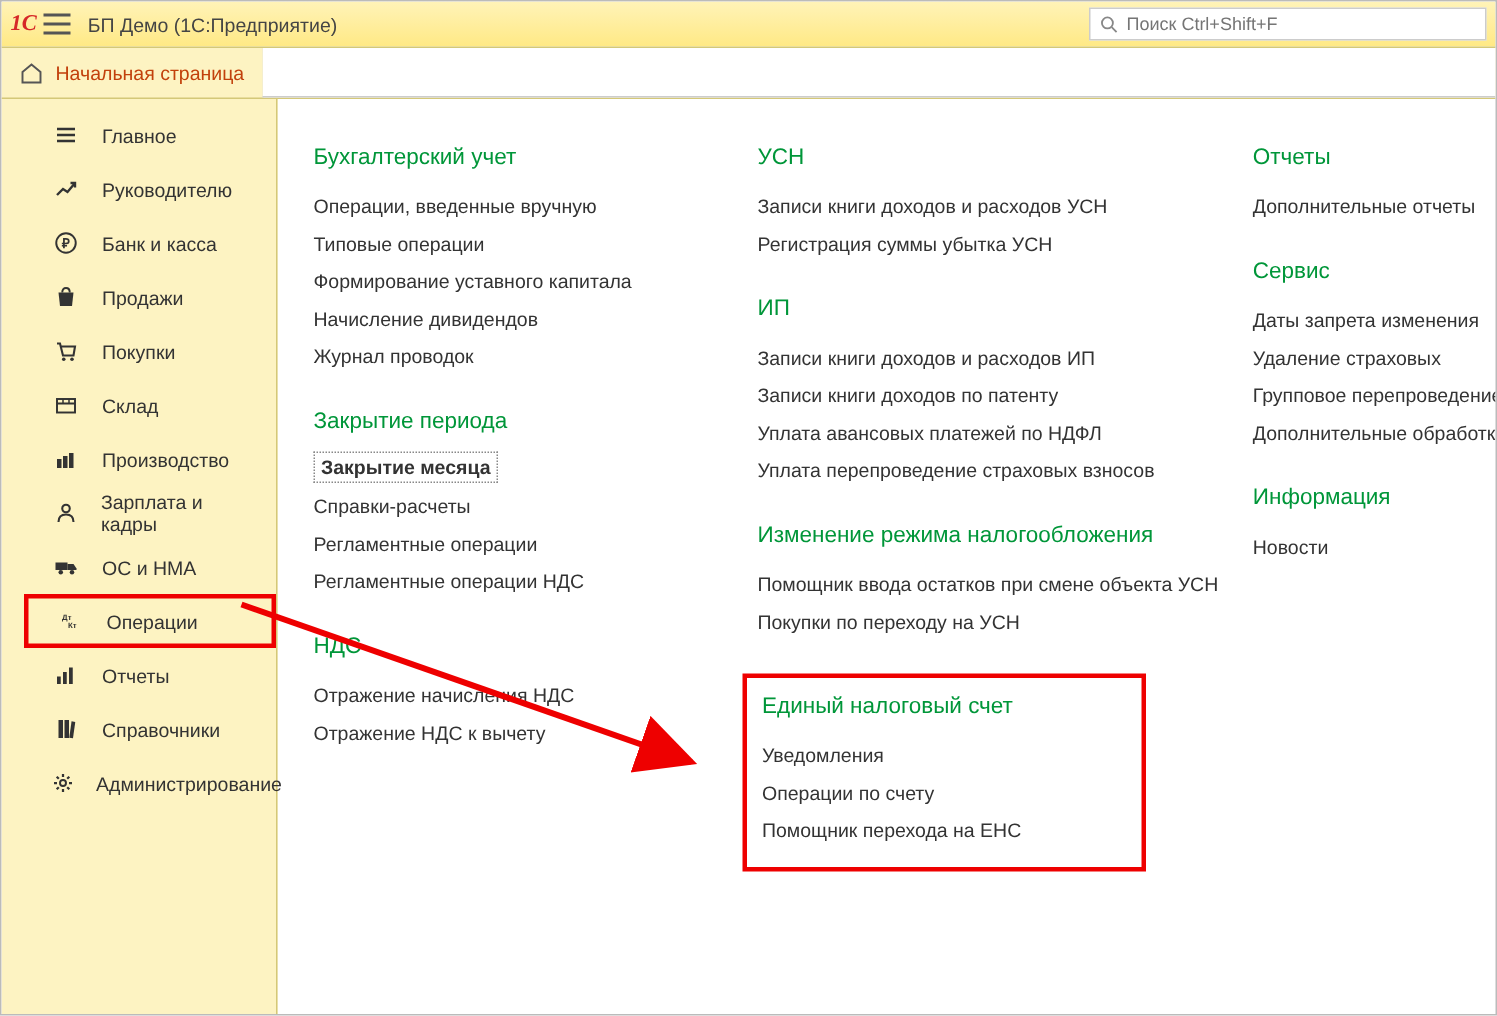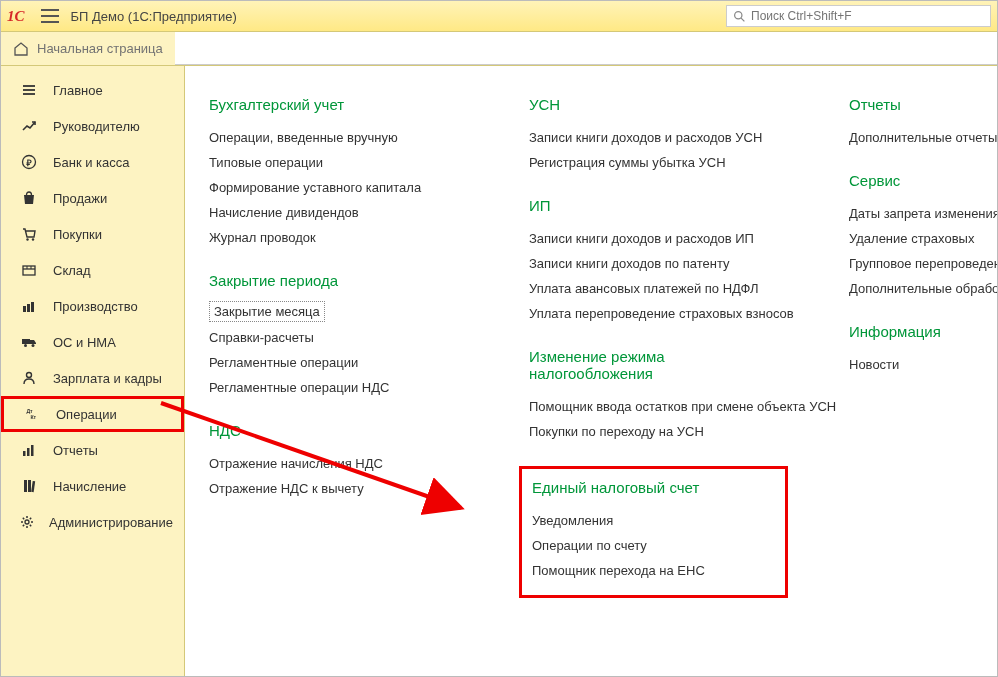--- a/index.html
+++ b/index.html
@@ -1,47 +1,47 @@
 <!DOCTYPE html>
 <html><head>
   <meta charset="utf-8">
   <style>
     * { margin: 0; padding: 0; box-sizing: border-box; }
     body { font-family: Arial, sans-serif; font-size: 13px; color: #333; background: #fff; width: 998px; height: 677px; overflow: hidden; position: relative; border: 1px solid #bbb; }
     
     .titlebar { height: 31px; background: linear-gradient(to bottom, #fff3b8, #ffe985); border-bottom: 1px solid #d4c878; display: flex; align-items: center; padding: 0 6px; }
-    .logo-1c { color: #d62828; font-weight: bold; font-size: 15px; font-style: italic; margin-right: 16px; font-family: Georgia, serif; }
+    .logo-1c { color: #d62828; font-weight: bold; font-size: 15px; font-style: italic; margin-right: 4px; font-family: Georgia, serif; }
     .hamburger { width: 18px; height: 14px; margin-right: 12px; display: flex; flex-direction: column; justify-content: space-between; cursor: pointer; }
     .hamburger span { display: block; height: 2px; background: #555; }
     .app-title { color: #444; font-size: 13px; }
     .search-wrap { margin-left: auto; display: flex; align-items: center; width: 265px; background: #fff; border: 1px solid #ccc; height: 22px; padding: 0 6px; }
     .search-icon-svg { width: 13px; height: 13px; margin-right: 5px; }
     .search-input { border: none; outline: none; font-size: 12px; color: #8b5cf6; flex: 1; background: transparent; }
     
     .home-row { height: 34px; background: #fdf3c2; border-bottom: 1px solid #d4c878; display: flex; align-items: stretch; }
-    .home-tab { display: flex; align-items: center; padding: 0 12px; border-right: 1px solid #d4c878; cursor: pointer; color: #737373; }
+    .home-tab { display: flex; align-items: center; padding: 0 12px; border-right: 1px solid #d4c878; cursor: pointer; color: #c2410c; }
     .home-tab svg { width: 16px; height: 16px; margin-right: 8px; }
     .tab-bar { flex: 1; background: #fff; border-bottom: 1px solid #ccc; margin-left: -1px; }
     
     .body-wrap { display: flex; height: calc(100% - 65px); }
     
     .sidebar { width: 184px; background: #fdf3c2; border-right: 1px solid #d4c878; padding-top: 6px; }
-    .side-item { display: flex; align-items: center; height: 36px; padding: 0 12px 0 18px; color: #333; cursor: pointer; position: relative; }
+    .side-item { display: flex; align-items: center; height: 36px; padding: 0 12px 0 18px; color: #333; cursor: pointer; position: relative; margin-left: 15px; }
     .side-item.selected { border: 3px solid #ee0000; }
     .side-icon { width: 20px; height: 20px; margin-right: 14px; display: flex; align-items: center; justify-content: center; color: #555; }
     .side-icon svg { width: 16px; height: 16px; }
     .side-label { font-size: 13px; }
     
-    .content { flex: 1; padding: 30px 0 0 24px; display: flex; gap: 60px; overflow: hidden; position: relative; }
+    .content { flex: 1; padding: 30px 0 0 24px; display: flex; gap: 36px; overflow: hidden; position: relative; }
     .col { min-width: 260px; }
     .col3 { min-width: 150px; }
     .group { margin-bottom: 22px; }
     .group-h { color: #009639; font-size: 15px; margin-bottom: 12px; cursor: pointer; }
     .link-item { color: #333; font-size: 13px; padding: 5px 0; cursor: pointer; display: block; white-space: nowrap; }
-    .link-item.dotted { border: 1px dotted #888; display: inline-block; padding: 2px 4px; margin-bottom: 3px;}
+    .link-item.dotted { border: 1px dotted #888; display: inline-block; padding: 2px 4px; margin-bottom: 3px; font-weight: bold;}
     
     .highlight-box { border: 3px solid #ee0000; padding: 6px 10px 12px 10px; margin-left: -10px; width: 269px; }
     .highlight-box .group-h { margin-top: 4px; }
     
     .arrow-svg { position: absolute; top: 352px; left: 130px; width: 350px; height: 180px; pointer-events: none; }
   </style>
 </head>
 <body>
 
 <div class="titlebar">
@@ -138,37 +138,37 @@
             <rect x="2" y="8" width="3" height="6" fill="#333"></rect>
             <rect x="6" y="6" width="3" height="8" fill="#333"></rect>
             <rect x="10" y="4" width="3" height="10" fill="#333"></rect>
           </svg>
         </span>
         <span class="side-label">Производство</span>
       </div>
       <div class="side-item">
         <span class="side-icon">
           <svg viewBox="0 0 16 16">
+            <circle cx="8" cy="5" r="2.5" fill="none" stroke="#333" stroke-width="1.4"></circle>
+            <path d="M3 14 C3 10 5 9 8 9 C11 9 13 10 13 14" fill="none" stroke="#333" stroke-width="1.4"></path>
+          </svg>
+        </span>
+        <span class="side-label">Зарплата и кадры</span>
+      </div>
+      <div class="side-item">
+        <span class="side-icon">
+          <svg viewBox="0 0 16 16">
             <rect x="1" y="5" width="8" height="5" fill="#333"></rect>
             <path d="M9 6 L13 6 L15 9 L15 10 L9 10 Z" fill="#333"></path>
             <circle cx="4.5" cy="11.5" r="1.5" fill="#333"></circle>
             <circle cx="12" cy="11.5" r="1.5" fill="#333"></circle>
           </svg>
         </span>
         <span class="side-label">ОС и НМА</span>
       </div>
-      <div class="side-item">
-        <span class="side-icon">
-          <svg viewBox="0 0 16 16">
-            <circle cx="8" cy="5" r="2.5" fill="none" stroke="#333" stroke-width="1.4"></circle>
-            <path d="M3 14 C3 10 5 9 8 9 C11 9 13 10 13 14" fill="none" stroke="#333" stroke-width="1.4"></path>
-          </svg>
-        </span>
-        <span class="side-label">Зарплата и кадры</span>
-      </div>
       <div class="side-item selected">
         <span class="side-icon">
           <svg viewBox="0 0 20 16">
             <text x="3" y="7" font-size="6.5" font-weight="bold" fill="#333">Дт</text>
             <text x="8" y="14" font-size="6.5" font-weight="bold" fill="#333">Кт</text>
           </svg>
         </span>
         <span class="side-label">Операции</span>
       </div>
       <div class="side-item">
@@ -182,21 +182,21 @@
         <span class="side-label">Отчеты</span>
       </div>
       <div class="side-item">
         <span class="side-icon">
           <svg viewBox="0 0 16 16">
             <rect x="3" y="2" width="3" height="12" fill="#333"></rect>
             <rect x="7" y="2" width="3" height="12" fill="#333"></rect>
             <rect x="11" y="3" width="2.5" height="11" fill="#333" transform="rotate(8 12 8)"></rect>
           </svg>
         </span>
-        <span class="side-label">Начисление</span>
+        <span class="side-label">Справочники</span>
       </div>
       <div class="side-item">
         <span class="side-icon">
           <svg viewBox="0 0 16 16">
             <circle cx="8" cy="8" r="2" fill="none" stroke="#333" stroke-width="1.3"></circle>
             <path d="M8 2 L8 4 M8 12 L8 14 M2 8 L4 8 M12 8 L14 8 M3.8 3.8 L5.2 5.2 M10.8 10.8 L12.2 12.2 M3.8 12.2 L5.2 10.8 M10.8 5.2 L12.2 3.8" stroke="#333" stroke-width="1.5"></path>
           </svg>
         </span>
         <span class="side-label">Администрирование</span>
       </div>

